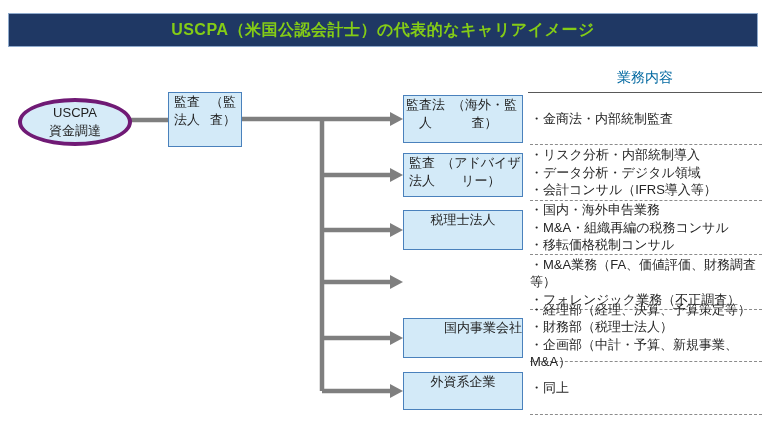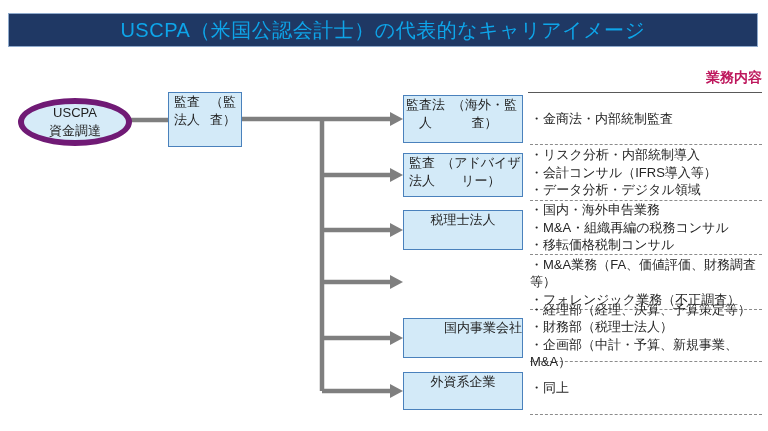--- a/index.html
+++ b/index.html
@@ -6,46 +6,46 @@
   .stage{
     position:relative;width:768px;height:431px;background:#ffffff;overflow:hidden;
     font-family:"Liberation Sans","DejaVu Sans",sans-serif;color:#1f1f1f;
   }
   
   .banner{
     position:absolute;left:8px;top:13px;width:750px;height:34px;
     background:#1f3864;border:1px solid #8faacc;box-sizing:border-box;
     display:flex;align-items:center;justify-content:center;
   }
-  .banner span{color:#0ea5e9;font-size:20px;font-weight:normal;letter-spacing:.5px;}
+  .banner span{color:#84cc16;font-size:16px;font-weight:bold;letter-spacing:.5px;}
   
   .start-ellipse{
     position:absolute;left:18px;top:98px;width:114px;height:48px;
-    background:#d6ebf8;border:6px solid #701a75;border-radius:50%;
+    background:#d6ebf8;border:4px solid #701a75;border-radius:50%;
     box-sizing:border-box;display:flex;flex-direction:column;align-items:center;justify-content:center;
     font-size:13px;line-height:1.35;
   }
   
   .node{
     position:absolute;background:#d3eaf8;border:1.5px solid #4a81bc;box-sizing:border-box;
     display:flex;flex-direction:row;align-items:flex-start;justify-content:center;
     font-size:13px;line-height:1.35;text-align:center;
   }
   .node-root{left:168px;top:92px;width:74px;height:55px;}
   .node-b0{left:403px;top:95px;width:120px;height:48px;}
   .node-b1{left:403px;top:153px;width:120px;height:44px;}
   .node-b2{left:403px;top:210px;width:120px;height:40px;}
   .node-b3{left:403px;top:262px;width:120px;height:40px;}
   .node-b4{left:403px;top:318px;width:120px;height:40px;padding-left:40px;}
   .node-b5{left:403px;top:372px;width:120px;height:38px;}
   
   .col-header{
     position:absolute;left:528px;top:67px;width:234px;height:22px;
-    display:flex;align-items:center;justify-content:flex-end;
-    font-size:14px;font-weight:bold;color:#be185d;
+    display:flex;align-items:center;justify-content:center;
+    font-size:14px;font-weight:normal;color:#0369a1;
   }
   .col-header-rule{position:absolute;left:528px;top:92px;width:234px;height:0;border-top:1.5px solid #595959;}
   .desc{
     position:absolute;left:530px;width:232px;box-sizing:border-box;
     display:flex;flex-direction:column;justify-content:center;
     font-size:13px;line-height:1.34;color:#262626;
     border-bottom:1px dashed #8c8c8c;
   }
   .desc-0{top:93px;height:52px;}
   .desc-1{top:145px;height:56px;}
@@ -117,22 +117,22 @@
   </div>
   <div class="col-header-rule"></div>
 
   <div class="desc desc-0">
     <div>・金商法・内部統制監査</div>
     <div></div>
     <div></div>
   </div>
   <div class="desc desc-1">
     <div>・リスク分析・内部統制導入</div>
+    <div>・データ分析・デジタル領域</div>
     <div>・会計コンサル（IFRS導入等）</div>
-    <div>・データ分析・デジタル領域</div>
   </div>
   <div class="desc desc-2">
     <div>・国内・海外申告業務</div>
     <div>・M&amp;A・組織再編の税務コンサル</div>
     <div>・移転価格税制コンサル</div>
   </div>
   <div class="desc desc-3">
     <div>・M&amp;A業務（FA、価値評価、財務調査等）</div>
     <div>・フォレンジック業務（不正調査）</div>
     <div></div>

